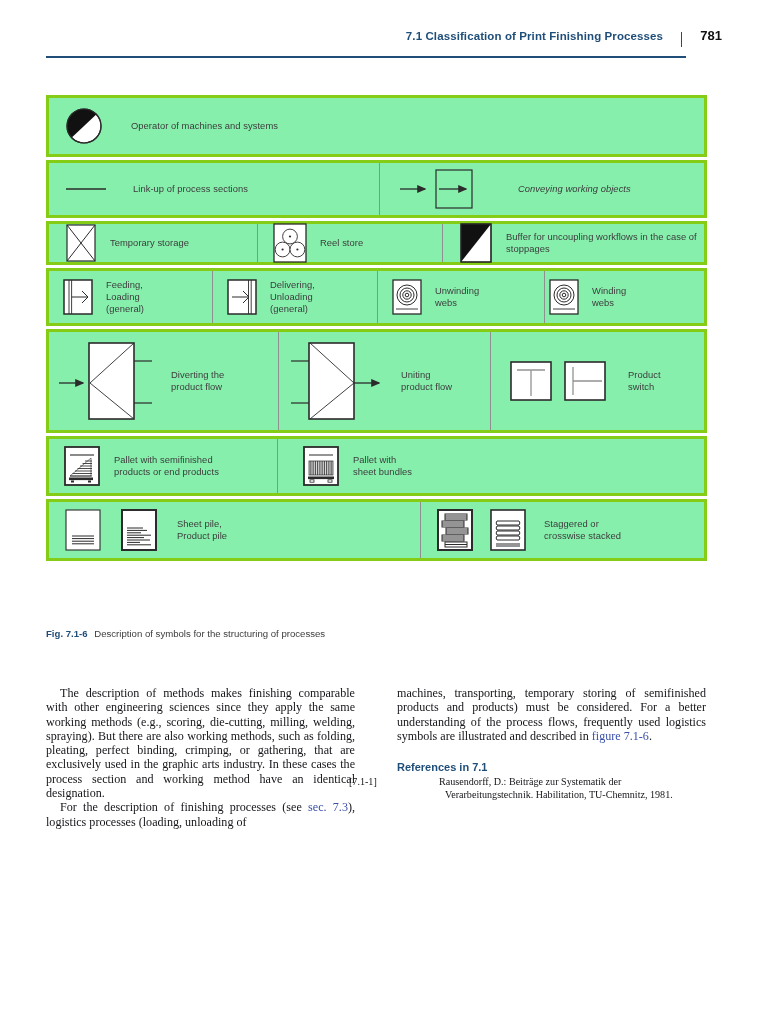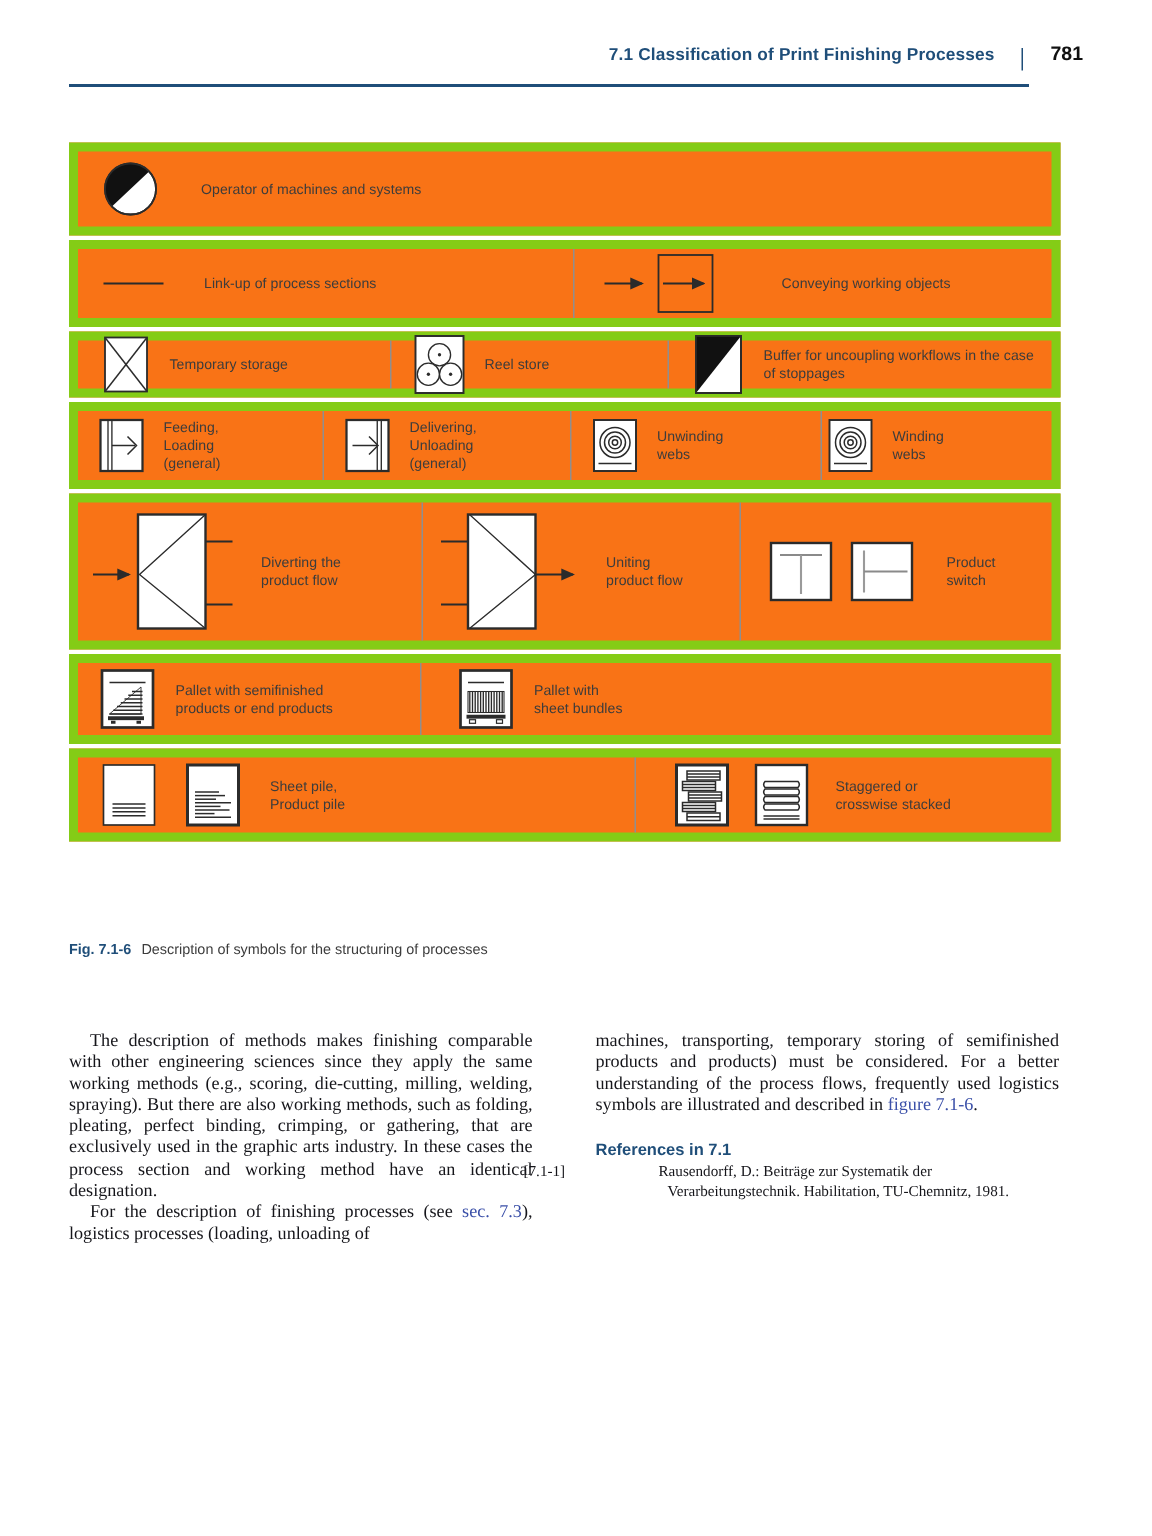--- a/index.html
+++ b/index.html
@@ -37,22 +37,22 @@
     position:absolute; left:0; top:28px; width: 640px; height: 2px;
     background: #1f4e79;
   }
 
   
   .fig {
     position: absolute; left: 46px; top: 95px; width: 661px;
   }
   .frow {
     display: flex;
-    border: 6px solid #84cc16;
-    background: #f97316;
+    border: 3px solid #84cc16;
+    background: #86efac;
     margin-bottom: 3px;
     position: relative;
   }
   .fcell {
     display: flex; align-items: center;
     padding: 7px 6px 7px 9px;
     position: relative;
     min-height: 0;
   }
   .fcell + .fcell { border-left: 1px solid #8f8f8f; }
@@ -147,21 +147,21 @@
       <svg class="ic" width="100" height="46" viewBox="0 0 100 46">
         <defs>
           <marker id="mkA" markerWidth="7" markerHeight="7" refX="6" refY="3.1" orient="auto">
             <path d="M0,0 L7,3.1 L0,6.2 z" fill="#2b2b2b"></path>
           </marker>
         </defs>
         <line x1="2" y1="23" x2="27" y2="23" stroke="#2b2b2b" stroke-width="1.3" marker-end="url(#mkA)"></line>
         <rect x="38" y="4" width="36" height="38" fill="none" stroke="#2b2b2b" stroke-width="1.2"></rect>
         <line x1="41" y1="23" x2="68" y2="23" stroke="#2b2b2b" stroke-width="1.3" marker-end="url(#mkA)"></line>
       </svg>
-      <span class="lbl" style="margin-left:20px;">Conveying working objects</span>
+      <span class="lbl" style="margin-left:20px;font-style:italic;">Conveying working objects</span>
     </div>
   </div>
 
   <div class="frow" style="height:44px;">
     <div class="fcell" style="flex:0 0 208px;padding-left:14px;">
       <svg class="ic" width="36" height="44" viewBox="0 0 36 44">
         <rect x="4" y="4" width="28" height="36" fill="#fff" stroke="#2b2b2b" stroke-width="1.2"></rect>
         <line x1="4" y1="4" x2="32" y2="40" stroke="#2b2b2b" stroke-width="1"></line>
         <line x1="32" y1="4" x2="4" y2="40" stroke="#2b2b2b" stroke-width="1"></line>
       </svg>
@@ -353,21 +353,21 @@
           <line x1="10" y1="29.2" x2="34" y2="29.2"></line>
           <line x1="10" y1="31.6" x2="27" y2="31.6"></line>
           <line x1="10" y1="34" x2="33" y2="34"></line>
           <line x1="10" y1="36.4" x2="23" y2="36.4"></line>
           <line x1="10" y1="38.8" x2="34" y2="38.8"></line>
         </g>
       </svg>
       <span class="lbl" style="white-space:pre-line;margin-left:14px;">Sheet pile,
 Product pile</span>
     </div>
-    <div class="fcell" style="flex:1 1 auto;padding-left:22px;">
+    <div class="fcell" style="flex:1 1 auto;padding-left:12px;">
       <svg class="ic" width="44" height="48" viewBox="0 0 44 48">
         <rect x="5" y="4" width="34" height="40" fill="#fff" stroke="#2b2b2b" stroke-width="2"></rect>
         <g stroke="#2b2b2b" stroke-width="1" fill="none">
           <rect x="12" y="8" width="22" height="6" fill="#fff"></rect>
           <line x1="12" y1="10" x2="34" y2="10"></line>
             <line x1="12" y1="12" x2="34" y2="12"></line>
           <rect x="9" y="15" width="22" height="6" fill="#fff"></rect>
           <line x1="9" y1="17" x2="31" y2="17"></line>
             <line x1="9" y1="19" x2="31" y2="19"></line>
           <rect x="13" y="22" width="22" height="6" fill="#fff"></rect>

